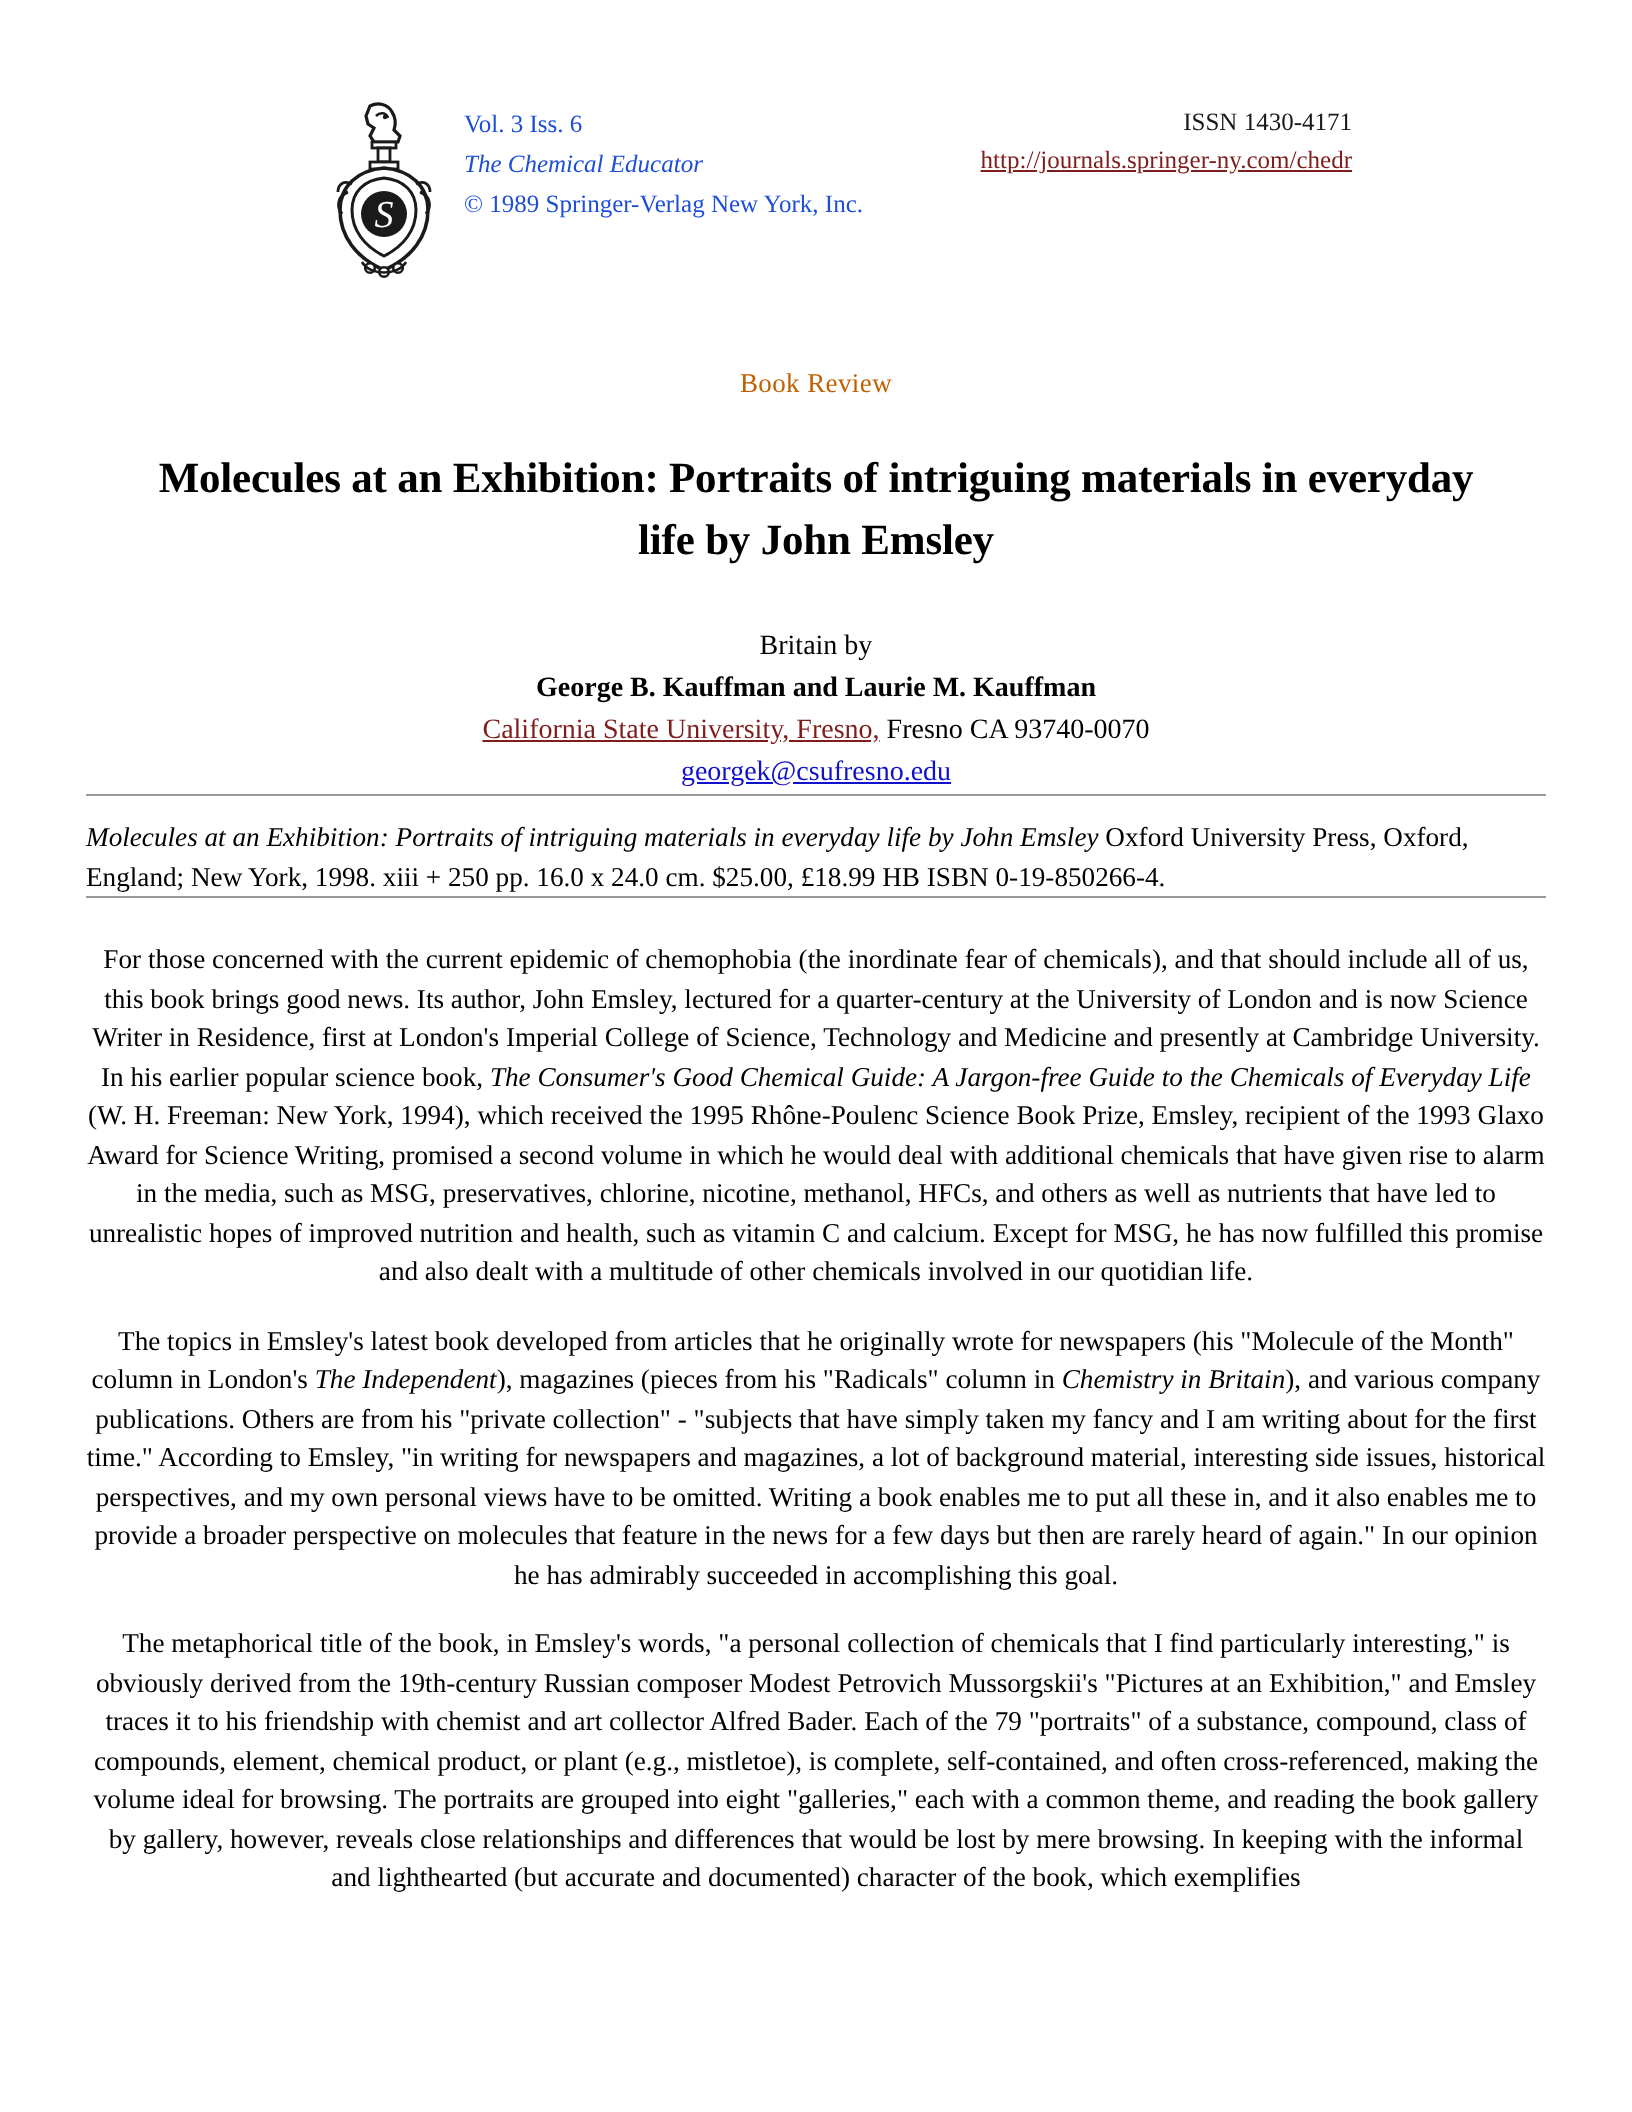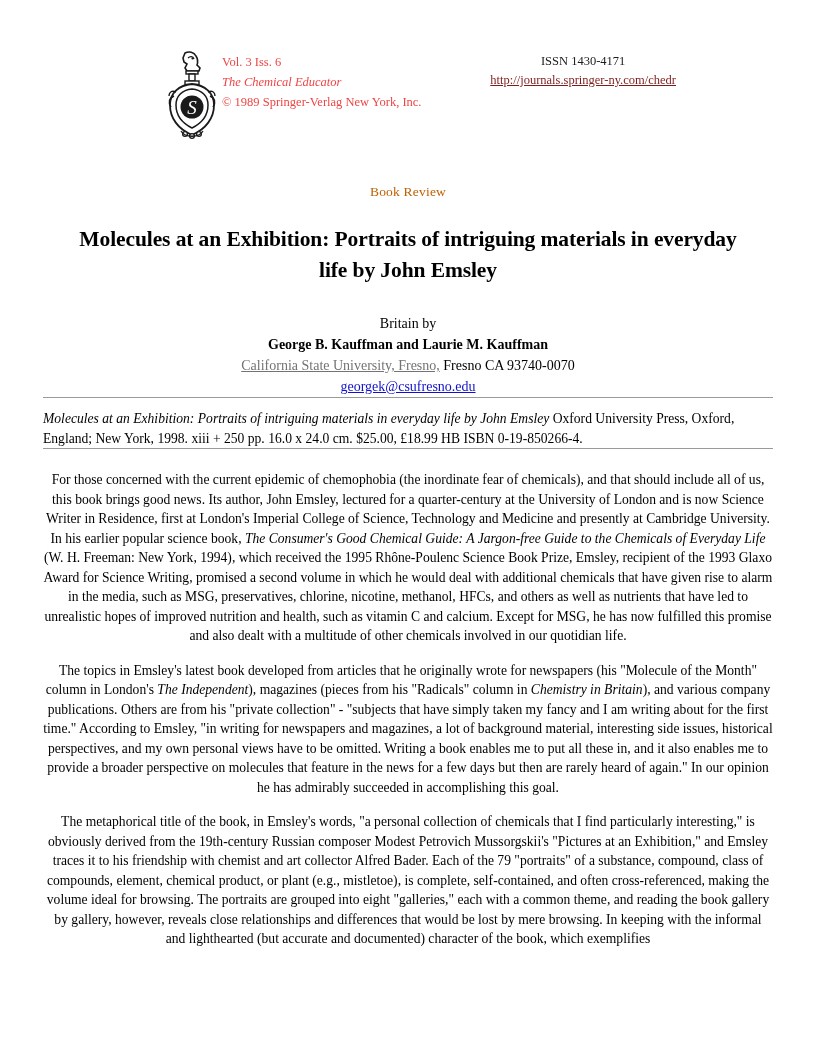--- a/index.html
+++ b/index.html
@@ -34,32 +34,32 @@
   }
   .logo-box {
     width: 58px;
     height: 92px;
     flex: 0 0 58px;
     margin-top: -2px;
   }
   .logo-box svg { display: block; }
 
   .masthead-left {
-    margin-left: 1px;
+    margin-left: 11px;
     font-size: 12.5px;
     line-height: 20px;
-    color: #ef4444;
+    color: #1d4ed8;
     white-space: nowrap;
   }
   .masthead-left .ml-line { display: block; }
   .masthead-left .ml-italic { font-style: italic; }
 
   .masthead-right {
     margin-left: auto;
-    text-align: center;
+    text-align: right;
     font-size: 12.5px;
     line-height: 19px;
     color: #1a1a1a;
     white-space: nowrap;
   }
   .masthead-right .mr-line { display: block; }
   a.extlink {
     color: #7f1d1d;
     text-decoration: underline;
   }
@@ -90,21 +90,21 @@
   .byline-reviewed {
     font-size: 14px;
   }
   .byline-authors {
     font-weight: bold;
     font-size: 14px;
   }
   .byline-affil {
     font-size: 14px;
   }
-  .byline-affil a { color: #737373; text-decoration: underline; }
+  .byline-affil a { color: #7f1d1d; text-decoration: underline; }
   .byline-email {
     font-size: 14px;
   }
   .byline-email a { color: #1111cc; text-decoration: underline; }
 
   
   hr.rule {
     border: 0;
     border-top: 1px solid #9a9a9a;
     height: 0;

